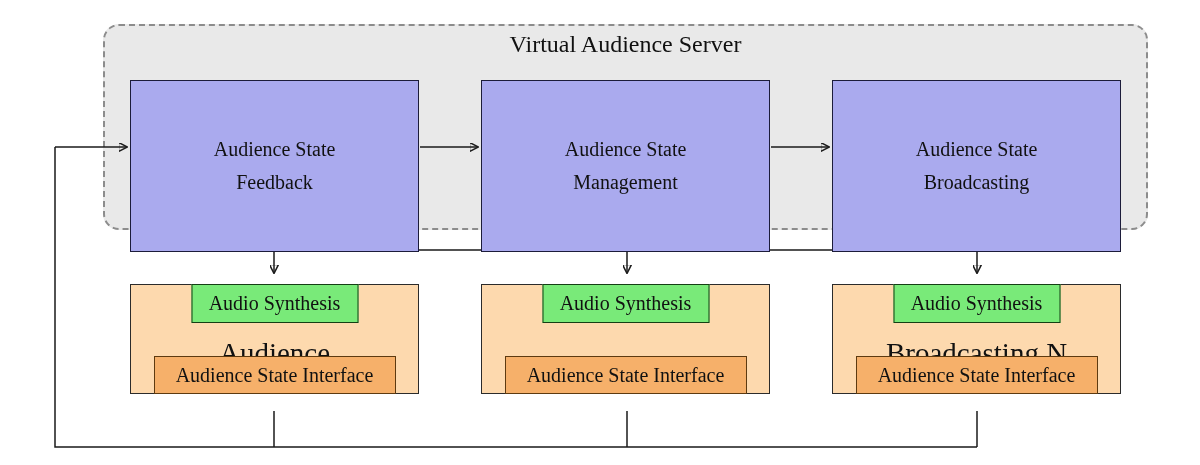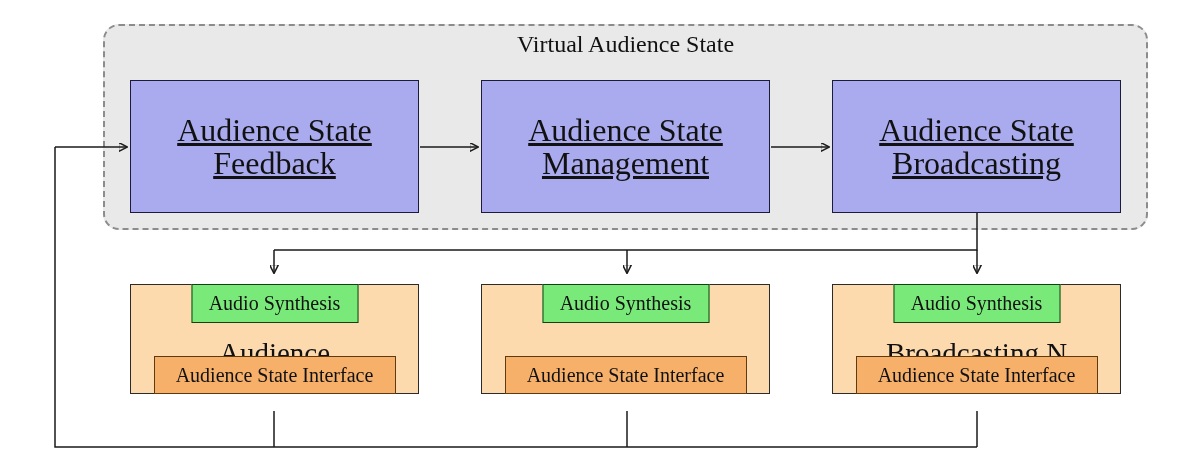--- a/index.html
+++ b/index.html
@@ -24,24 +24,24 @@
   }
   .server-title{
     position:absolute; left:103px; top:30px; width:1045px;
     text-align:center; font-size:24px; line-height:28px; z-index:3;
   }
   .connector-layer{
     position:absolute; left:0; top:0; width:1200px; height:465px; z-index:2;
   }
   .connector-layer path{ stroke:var(--line); stroke-width:1.5; fill:none; }
   .module-box{
-    position:absolute; top:80px; width:289px; height:133px; box-sizing:border-box;
+    position:absolute; top:80px; width:289px; height:172px; box-sizing:border-box;
     background:var(--module-fill); border:1.5px solid var(--module-border);
     display:flex; align-items:center; justify-content:center; text-align:center;
-    font-size:32px; line-height:33px; white-space:pre-line; z-index:3;text-decoration:underline;
+    font-size:20px; line-height:33px; white-space:pre-line; z-index:3;
   }
   .module-feedback{left:130px;} .module-management{left:481px;} .module-broadcasting{left:832px;}
   .client-box{
     position:absolute; top:284px; width:289px; height:110px; box-sizing:border-box;
     background:var(--client-fill); border:1.5px solid var(--client-border); z-index:3;
   }
   .client-presenter{left:130px;} .client-participant1{left:481px;} .client-participantn{left:832px;}
   .audio-box{
     position:absolute; top:-1px; left:50%; transform:translateX(-50%);
     width:167px; height:39px; box-sizing:border-box;
@@ -61,21 +61,21 @@
     display:flex; align-items:center; justify-content:center;
     font-size:20px;
   }
 </style>
 </head>
 <body>
 
 <div class="canvas">
 
   <div class="server-container"></div>
-  <div class="server-title">Virtual Audience State</div>
+  <div class="server-title">Virtual Audience Server</div>
 
   <svg class="connector-layer" width="1200" height="465" viewBox="0 0 1200 465">
     <defs>
       <marker id="arrow" markerWidth="9" markerHeight="9" refX="7.5" refY="4.5" orient="auto" markerUnits="userSpaceOnUse">
         <path d="M0,0 L9,4.5 L0,9 Z" fill="#1a1a1a" stroke="none"></path>
       </marker>
     </defs>
 
     <path d="M 420 147 L 477 147" marker-end="url(#arrow)"></path>
     <path d="M 771 147 L 828 147" marker-end="url(#arrow)"></path>

